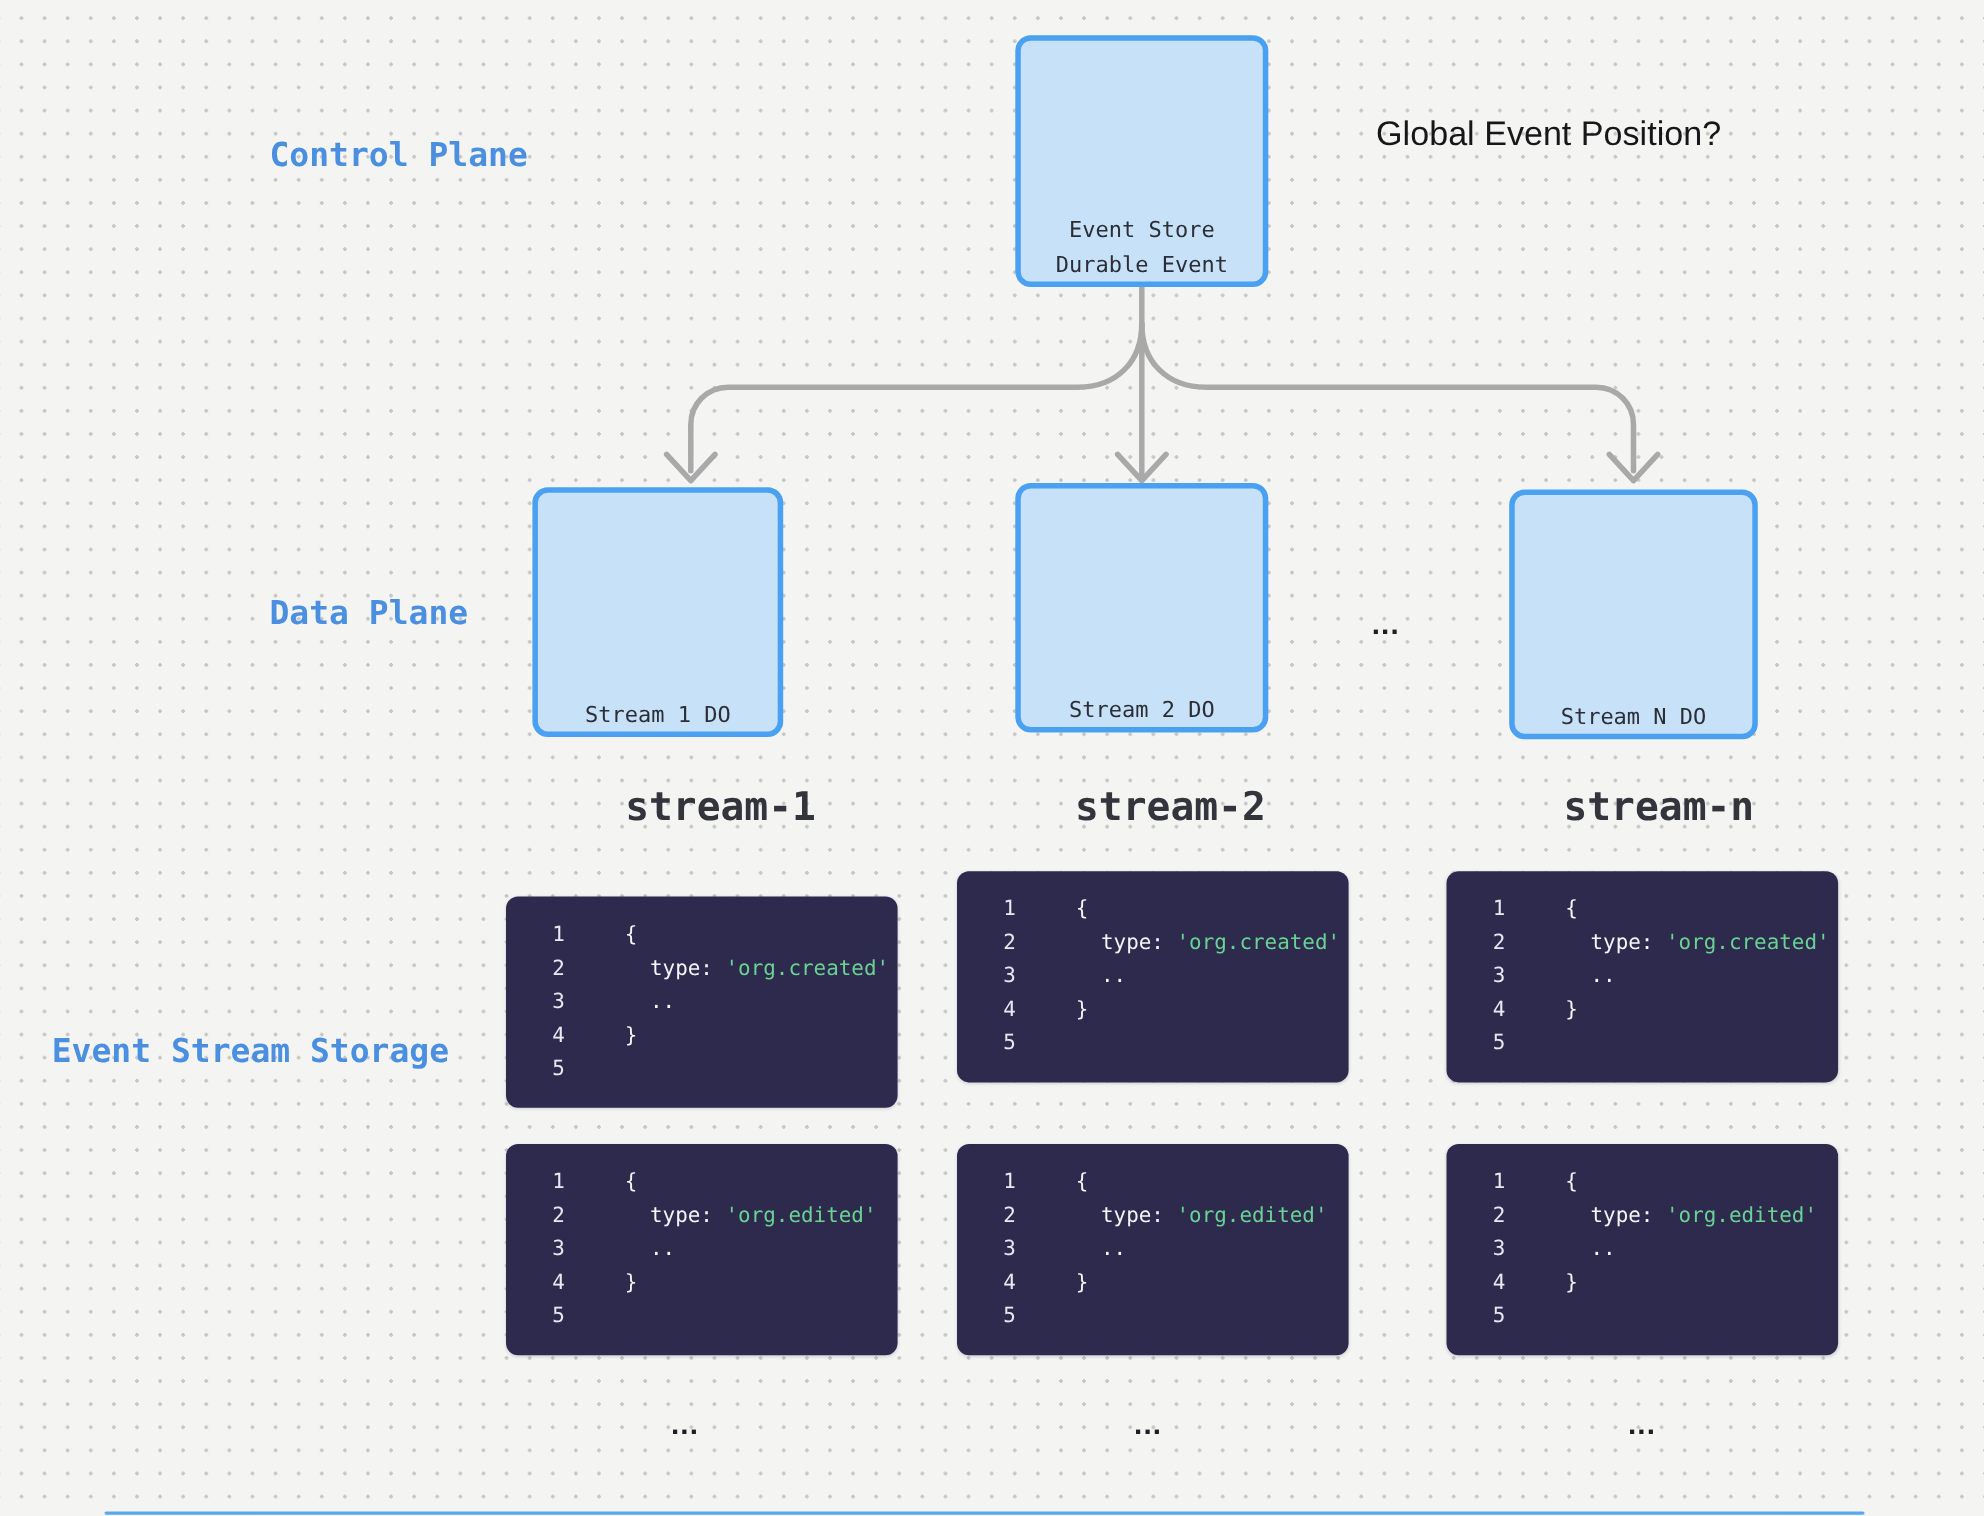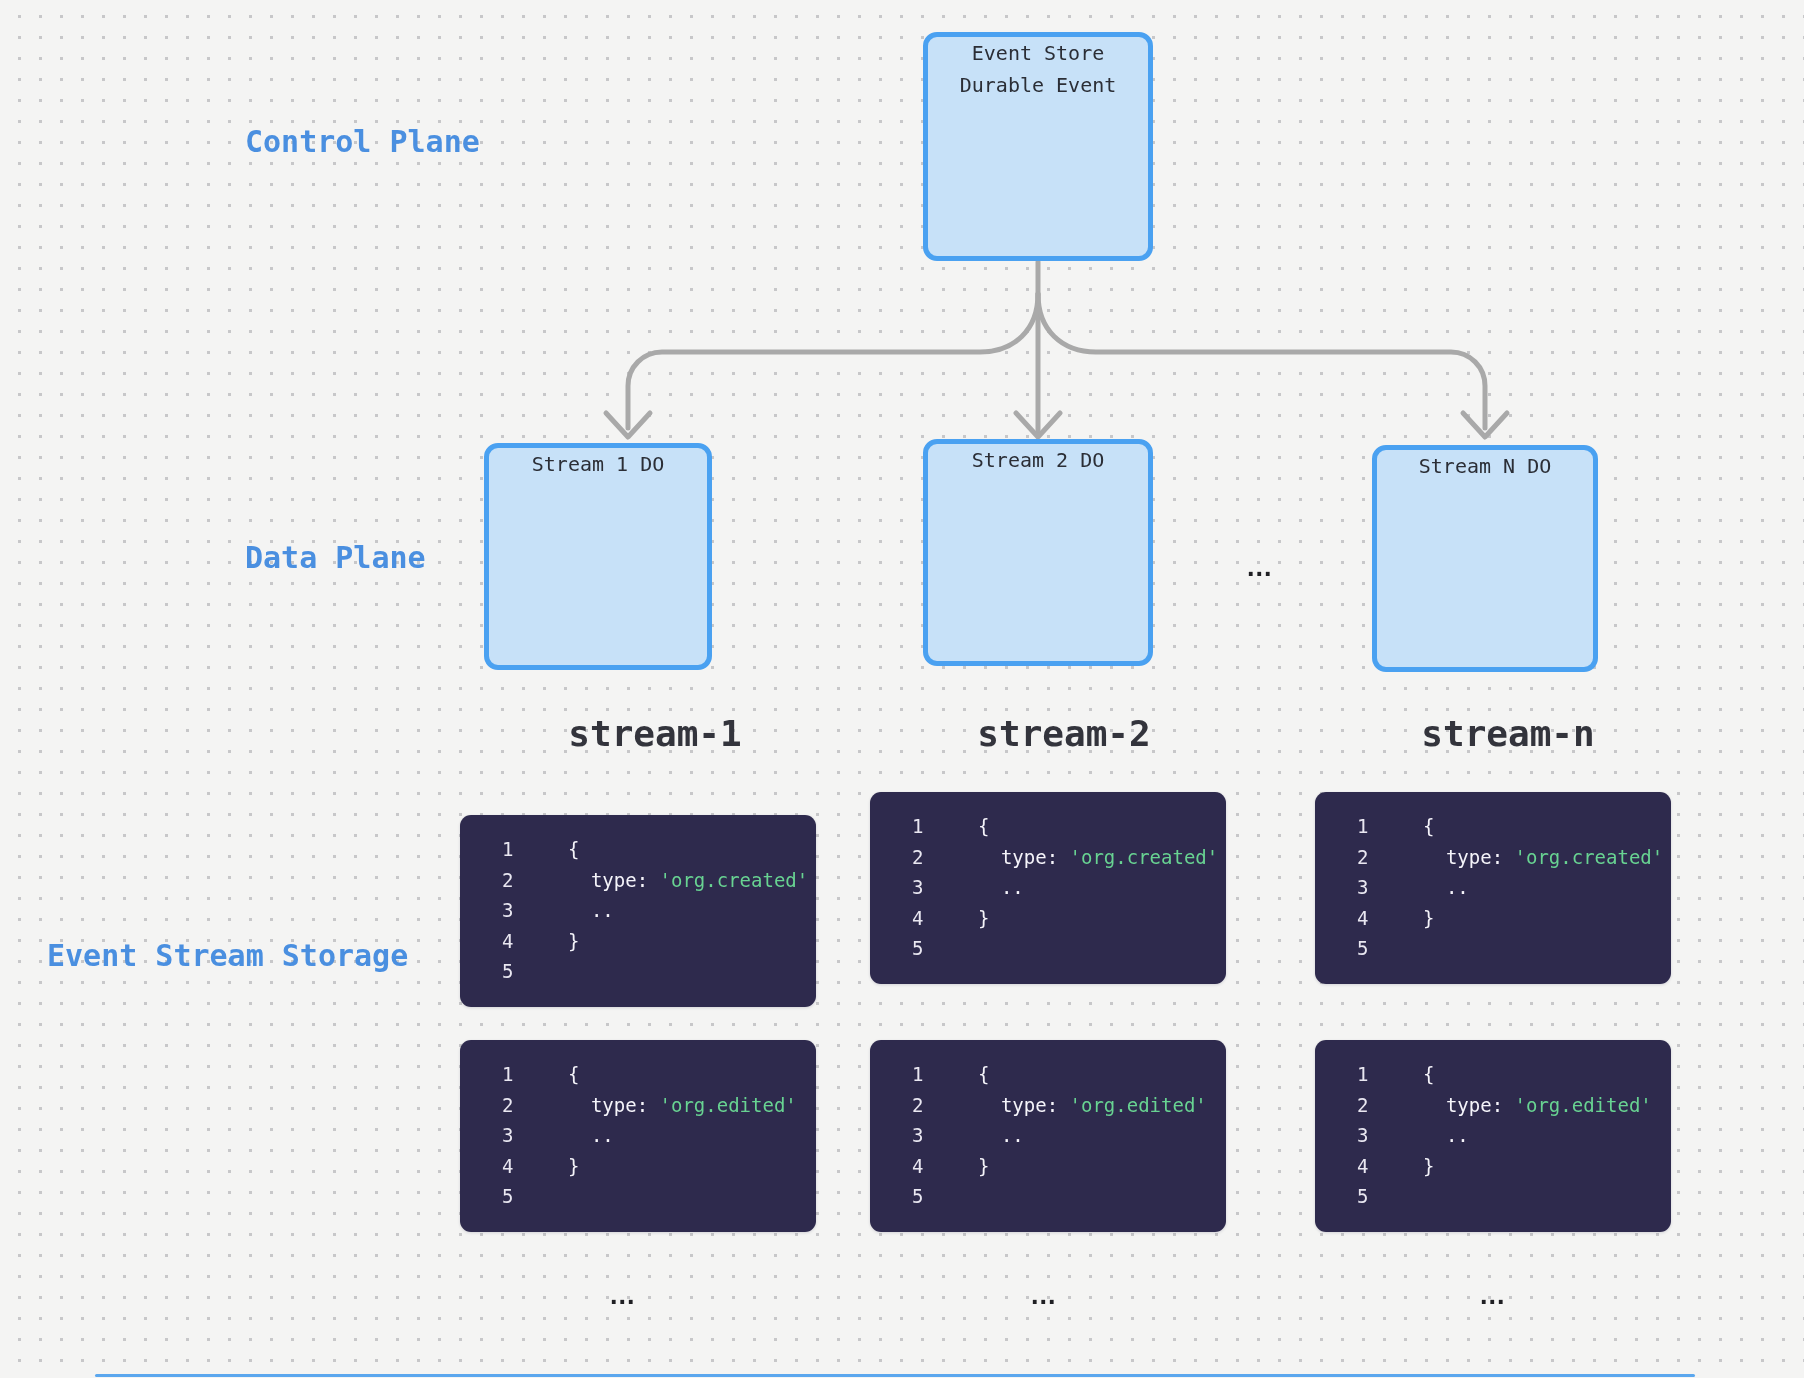--- a/index.html
+++ b/index.html
@@ -19,21 +19,21 @@
     font-family:"DejaVu Sans Mono",monospace;white-space:nowrap;
   }
   
   .question{
     font-family:"Liberation Sans",sans-serif;font-weight:500;font-size:31px;
     color:#17171a;white-space:nowrap;line-height:36px;
   }
   
   .node{
     box-sizing:border-box;background:#c7e1f8;border:5px solid #4aa1f1;
-    border-radius:14px;display:flex;align-items:flex-start;justify-content:center;
+    border-radius:14px;display:flex;align-items:flex-end;justify-content:center;
     text-align:center;color:#2b2e36;font-size:20px;line-height:32px;font-weight:500;
   }
   
   .stream-name{
     width:220px;text-align:center;font-size:36px;font-weight:600;color:#33343c;
     white-space:nowrap;
   }
   
   .dots{
     font-family:"Liberation Sans",sans-serif;font-weight:700;font-size:27px;
@@ -73,20 +73,21 @@
     <path class="arrow-path" d="M1038,294 C1038,330 1062,352 1096,352 L1451,352 C1470,352 1485,367 1485,386 L1485,428"></path>
     <path class="arrow-path" d="M606,413 L628,437 L650,413"></path>
     <path class="arrow-path" d="M1016,413 L1038,437 L1060,413"></path>
     <path class="arrow-path" d="M1463,413 L1485,437 L1507,413"></path>
   </svg>
 
   <div class="abs plane-label" style="left:245px;top:124px;">Control Plane</div>
   <div class="abs plane-label" style="left:245px;top:540px;">Data Plane</div>
   <div class="abs plane-label" style="left:47px;top:894px;margin-top:44px;">Event Stream Storage</div>
 
+  <div class="abs question" style="left:1251px;top:104px;">Global Event Position?</div>
 
   <div class="abs node" style="left:923px;top:32px;width:230px;height:229px;">
     <div>
       <div>Event Store</div>
       <div>Durable Event</div>
     </div>
   </div>
 
   <div class="abs node" style="left:484px;top:443px;width:228px;height:227px;">
     <div>Stream 1 DO</div>

